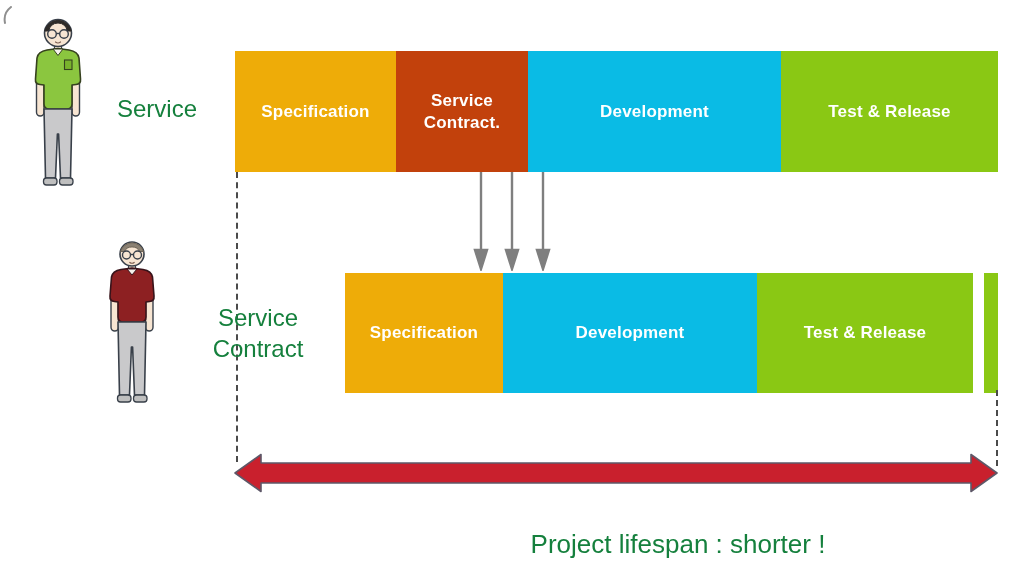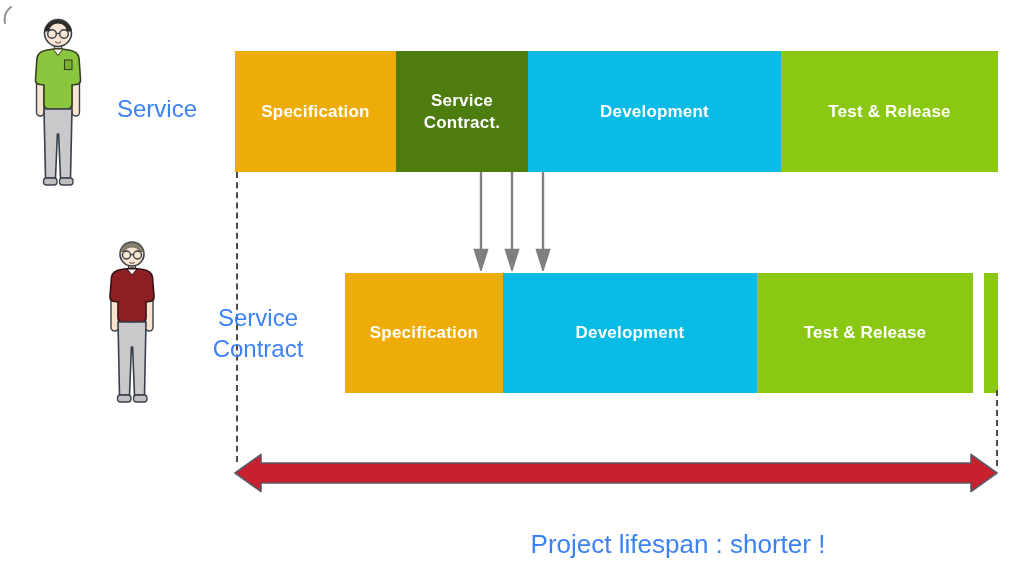--- a/index.html
+++ b/index.html
@@ -13,21 +13,21 @@
   .timeline.lower{height:120px;}
   .phase{
     display:flex;align-items:center;justify-content:center;
     color:#ffffff;font-size:17px;font-weight:600;letter-spacing:.2px;
     text-align:center;line-height:1.25;box-sizing:border-box;padding:0 12px;
   }
   .sliver{position:absolute;top:273px;height:120px;}
   
   .dash-line{position:absolute;width:0;border-left:2px dashed #4A4A4A;z-index:1;}
   
-  .note{position:absolute;color:#3b82f6;text-align:center;z-index:3;}
+  .note{position:absolute;color:#15803d;text-align:center;z-index:3;}
   .actor-label{font-size:24px;line-height:29px;}
   .sync-note{font-size:23px;}
   .lifespan-note{font-size:26px;}
   svg{display:block;}
   .z2{z-index:2;}
 </style>
 </head>
 <body>
 
 <div class="canvas">
@@ -53,21 +53,21 @@
     <line x1="30.3" y1="17.5" x2="33.7" y2="17.5" stroke="#39404A" stroke-width="1.4"></line>
     <path d="M29.5,26 Q32,28 34.5,26" stroke="#7A5C4E" fill="none" stroke-width="1.2" stroke-linecap="round"></path>
   </svg>
 
   <div class="note actor-label" style="left:94px;top:94px;width:126px;">
     <div>Service</div>
   </div>
 
   <div class="timeline" style="left:235px;top:51px;">
     <div class="phase" style="background: rgb(238, 172, 8); width: 161px;">Specification</div>
-    <div class="phase" style="background: #4d7c0f; width: 132px;">Service Contract.</div>
+    <div class="phase" style="background: #c2410c; width: 132px;">Service Contract.</div>
     <div class="phase" style="background: rgb(10, 187, 229); width: 253px;">Development</div>
     <div class="phase" style="background: rgb(138, 200, 20); width: 217px;">Test &amp; Release</div>
   </div>
 
   <svg class="abs z2" style="left:470px;top:171px;" width="86" height="100" viewBox="0 0 86 100">
     <g stroke="#7F7F7F" stroke-width="2.4" fill="#7F7F7F">
       <line x1="11" y1="1" x2="11" y2="79"></line>
         <path d="M5,79 L17,79 L11,98 Z"></path>
       <line x1="42" y1="1" x2="42" y2="79"></line>
         <path d="M36,79 L48,79 L42,98 Z"></path>

